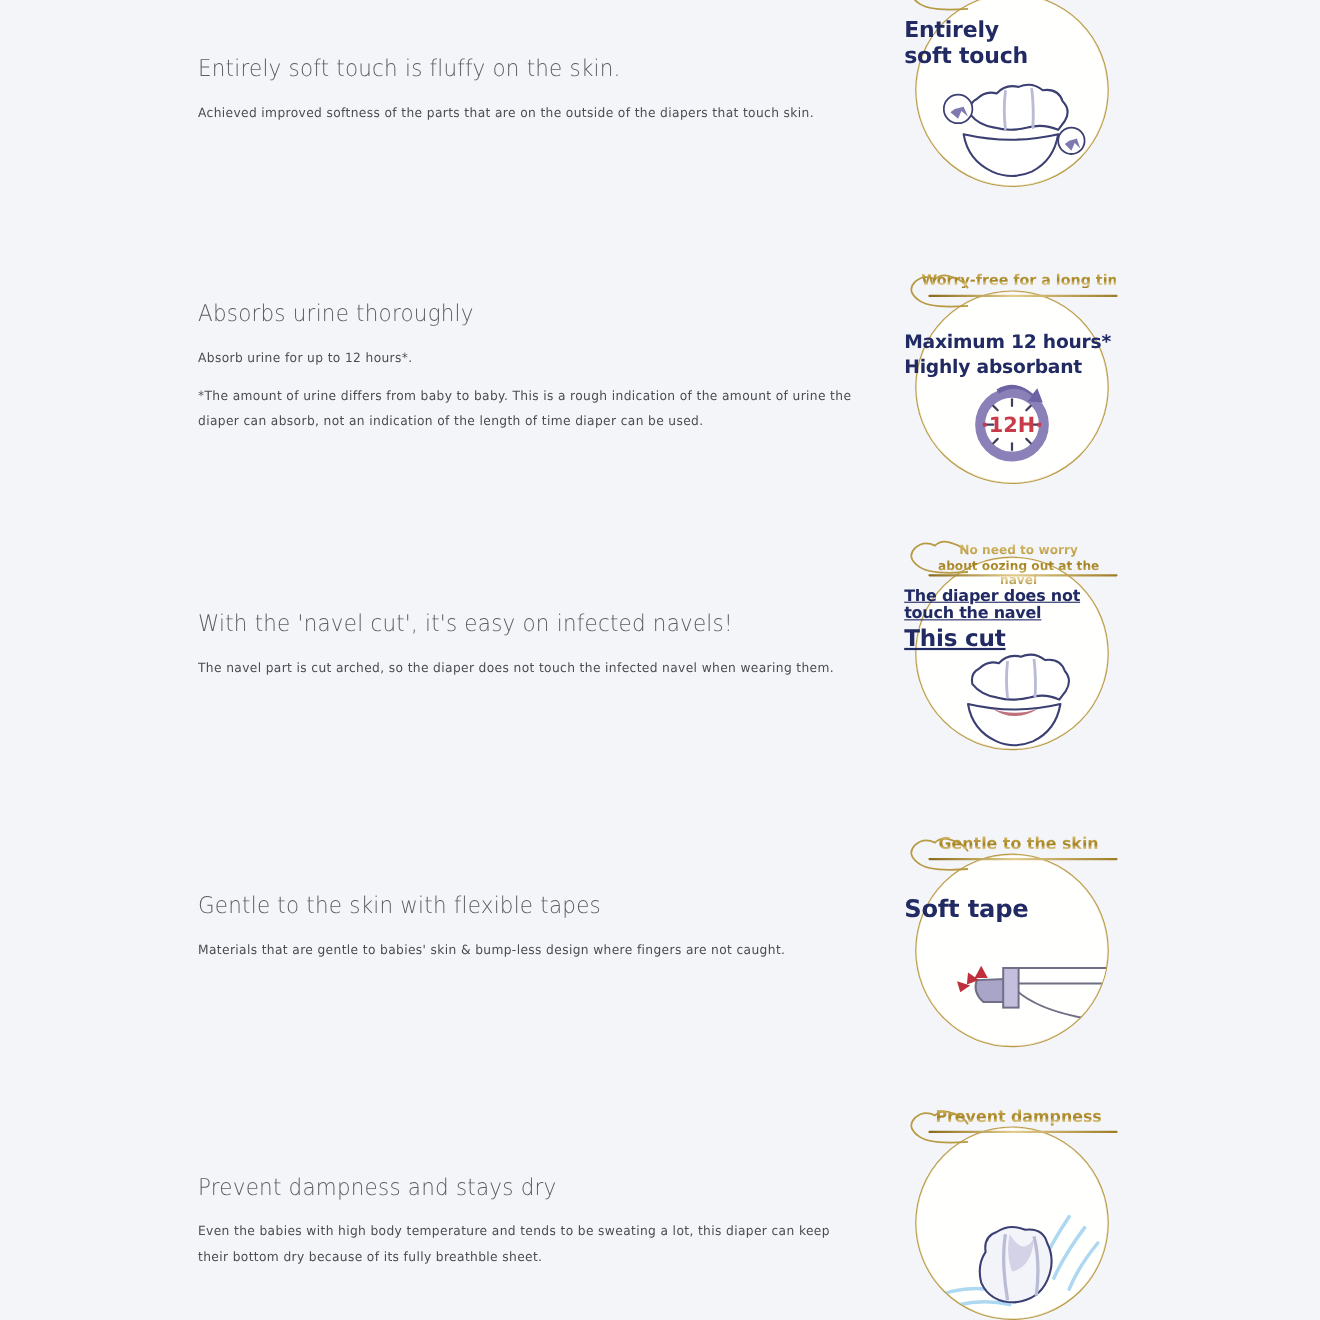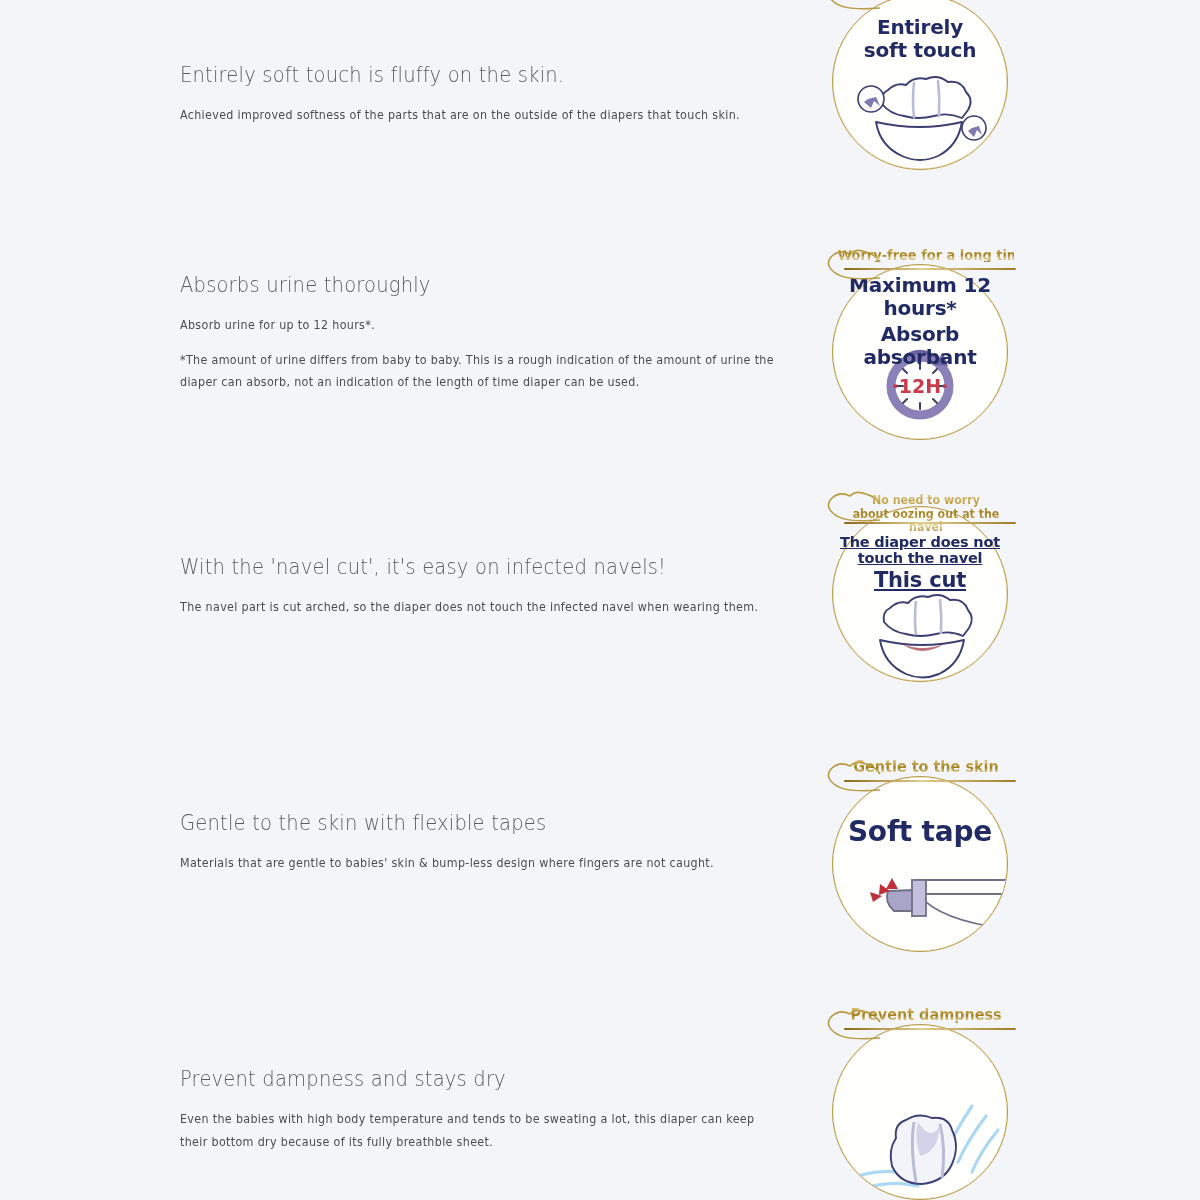--- a/index.html
+++ b/index.html
@@ -123,39 +123,38 @@
     width: 172px;
     height: 2px;
     background: linear-gradient(90deg, #8a6a18, #e2cd8e 45%, #9c7c26);
     border-radius: 1px;
   }
 
   .badge-heading {
     position: absolute;
     left: 0;
     width: 196px;
-    text-align: center;
     font-family: "DejaVu Sans", sans-serif;
     font-weight: 700;
     color: #212a63;
     line-height: 1.13;
     letter-spacing: -0.2px;
     z-index: 3;
   }
 
   .badge-art { position: absolute; left: 0; top: 0; width: 196px; height: 196px; z-index: 2; }
 
   
   #badge-1 { top: -24px; }
   #badge-2 { top: 246px; }
   #badge-3 { top: 488px; }
   #badge-4 { top: 758px; }
   #badge-5 { top: 1006px; }
 
-  #feature-1 { top: 62px; }
+  #feature-1 { top: 49px; }
   #feature-2 { top: 272px; }
   #feature-3 { top: 554px; }
   #feature-4 { top: 810px; }
   #feature-5 { top: 1066px; }
 </style>
 </head>
 <body>
 
 <div class="page">
 
@@ -237,23 +236,23 @@
           <line x1="75" y1="140" x2="81" y2="140"></line>
           <line x1="115" y1="140" x2="121" y2="140"></line>
           <line x1="81" y1="123" x2="85" y2="127"></line>
           <line x1="111" y1="153" x2="115" y2="157"></line>
           <line x1="115" y1="123" x2="111" y2="127"></line>
           <line x1="85" y1="153" x2="81" y2="157"></line>
         </g>
         <text x="98" y="147" text-anchor="middle" font-family="DejaVu Sans, sans-serif" font-size="19" font-weight="700" fill="#c93a4a">·12H·</text>
       </svg>
 
-      <div class="badge-heading" style="top:28px; font-size:20px;">
+      <div class="badge-heading" style="top:56px; font-size:17px;">
         <div>Maximum 12 hours*</div>
-        <div style="margin-top:4px;">Absorb absorbant</div>
+        <div style="margin-top:4px;">Highly absorbant</div>
       </div>
 
       <div class="badge-ribbon">
         <svg class="ribbon-cloud" viewBox="0 0 60 34">
           <path d="M56 30 Q20 33 10 24 Q0 16 8 8 Q16 1 26 6 Q32 0 42 4 Q52 7 56 14" fill="none" stroke="#b89a43" stroke-width="1.6"></path>
         </svg>
         <div class="ribbon-text small">Worry-free for a long time</div>
         <div class="ribbon-rule" style="top:22px;"></div>
       </div>
     </div>
@@ -316,21 +315,21 @@
           <path d="M66 133 Q62 144 72 153 L92 153 L92 132 Z" fill="#a9a5c8" stroke="#6f6f86" stroke-width="1.8"></path>
           <rect x="90" y="122" width="14" height="36" fill="#c3bfdc" stroke="#6f6f86" stroke-width="1.8"></rect>
           <g fill="#c0303c">
             <path d="M48 134 l12 4 l-9 6 z"></path>
             <path d="M58 126 l10 7 l-11 4 z"></path>
             <path d="M70 120 l6 11 l-12 0 z"></path>
           </g>
         </g>
       </svg>
 
-      <div class="badge-heading" style="top:58px; font-size:28px;">
+      <div class="badge-heading" style="top:58px; font-size:22px;">
         <div>Soft tape</div>
       </div>
 
       <div class="badge-ribbon">
         <svg class="ribbon-cloud" viewBox="0 0 60 34">
           <path d="M56 30 Q20 33 10 24 Q0 16 8 8 Q16 1 26 6 Q32 0 42 4 Q52 7 56 14" fill="none" stroke="#b89a43" stroke-width="1.6"></path>
         </svg>
         <div class="ribbon-text">Gentle to the skin</div>
         <div class="ribbon-rule" style="top:22px;"></div>
       </div>

